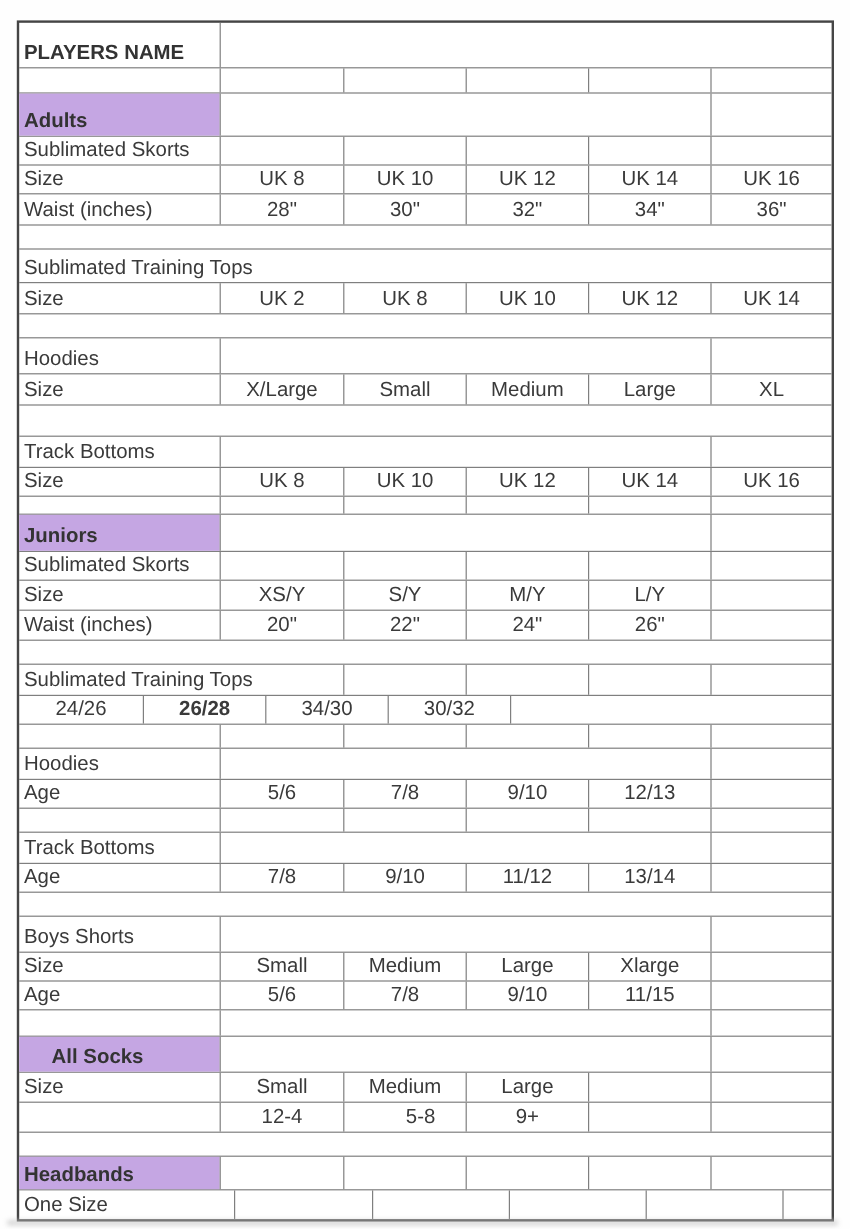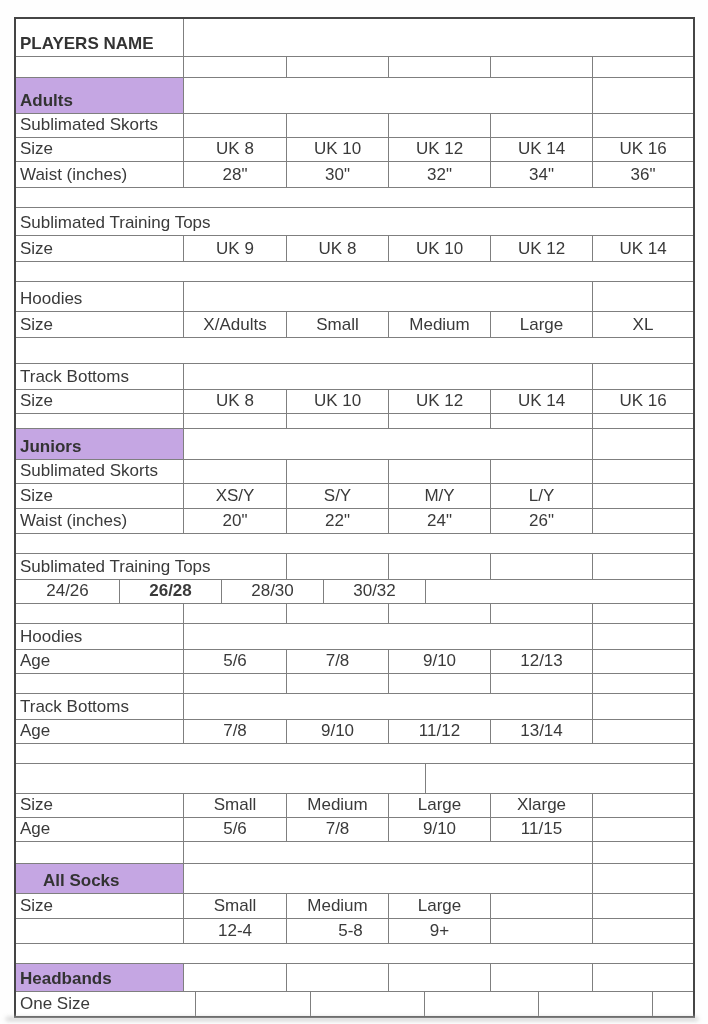--- a/index.html
+++ b/index.html
@@ -81,37 +81,37 @@
       <div class="cell" style="width: 101px;">36"</div>
     </div>
     <div class="row" style="height: 20px;">
       <div class="cell" style="width: 677px;"></div>
     </div>
     <div class="row" style="height: 28px;">
       <div class="cell left" style="width: 677px;">Sublimated Training Tops</div>
     </div>
     <div class="row" style="height: 26px;">
       <div class="cell left" style="width: 167px;">Size</div>
-      <div class="cell" style="width: 103px;">UK 9</div>
+      <div class="cell" style="width: 103px;">UK 2</div>
       <div class="cell" style="width: 102px;">UK 8</div>
       <div class="cell" style="width: 102px;">UK 10</div>
       <div class="cell" style="width: 102px;">UK 12</div>
       <div class="cell" style="width: 101px;">UK 14</div>
     </div>
     <div class="row" style="height: 20px;">
       <div class="cell" style="width: 677px;"></div>
     </div>
     <div class="row" style="height: 30px;">
       <div class="cell left" style="width: 167px;">Hoodies</div>
       <div class="cell" style="width: 409px;"></div>
       <div class="cell" style="width: 101px;"></div>
     </div>
     <div class="row" style="height: 26px;">
       <div class="cell left" style="width: 167px;">Size</div>
-      <div class="cell" style="width: 103px;">X/Adults</div>
+      <div class="cell" style="width: 103px;">X/Large</div>
       <div class="cell" style="width: 102px;">Small</div>
       <div class="cell" style="width: 102px;">Medium</div>
       <div class="cell" style="width: 102px;">Large</div>
       <div class="cell" style="width: 101px;">XL</div>
     </div>
     <div class="row" style="height: 26px;">
       <div class="cell" style="width: 677px;"></div>
     </div>
     <div class="row" style="height: 26px;">
       <div class="cell left" style="width: 167px;">Track Bottoms</div>
@@ -169,21 +169,21 @@
     <div class="row" style="height: 26px;">
       <div class="cell left" style="width: 270px;">Sublimated Training Tops</div>
       <div class="cell" style="width: 102px;"></div>
       <div class="cell" style="width: 102px;"></div>
       <div class="cell" style="width: 102px;"></div>
       <div class="cell" style="width: 101px;"></div>
     </div>
     <div class="row" style="height: 24px;">
       <div class="cell" style="width: 103px;">24/26</div>
       <div class="cell" style="width: 102px; font-weight: bold;">26/28</div>
-      <div class="cell" style="width: 102px;">28/30</div>
+      <div class="cell" style="width: 102px;">34/30</div>
       <div class="cell" style="width: 102px;">30/32</div>
       <div class="cell" style="width: 101px;"></div>
     </div>
     <div class="row" style="height: 20px;">
       <div class="cell" style="width: 167px;"></div>
       <div class="cell" style="width: 103px;"></div>
       <div class="cell" style="width: 102px;"></div>
       <div class="cell" style="width: 102px;"></div>
       <div class="cell" style="width: 102px;"></div>
       <div class="cell" style="width: 101px;"></div>
@@ -219,20 +219,21 @@
       <div class="cell" style="width: 103px;">7/8</div>
       <div class="cell" style="width: 102px;">9/10</div>
       <div class="cell" style="width: 102px;">11/12</div>
       <div class="cell" style="width: 102px;">13/14</div>
       <div class="cell" style="width: 101px;"></div>
     </div>
     <div class="row" style="height: 20px;">
       <div class="cell" style="width: 677px;"></div>
     </div>
     <div class="row" style="height: 30px;">
+      <div class="cell left" style="width: 167px;">Boys Shorts</div>
       <div class="cell" style="width: 409px;"></div>
       <div class="cell" style="width: 101px;"></div>
     </div>
     <div class="row" style="height: 24px;">
       <div class="cell left" style="width: 167px;">Size</div>
       <div class="cell" style="width: 103px;">Small</div>
       <div class="cell" style="width: 102px;">Medium</div>
       <div class="cell" style="width: 102px;">Large</div>
       <div class="cell" style="width: 102px;">Xlarge</div>
       <div class="cell" style="width: 101px;"></div>

